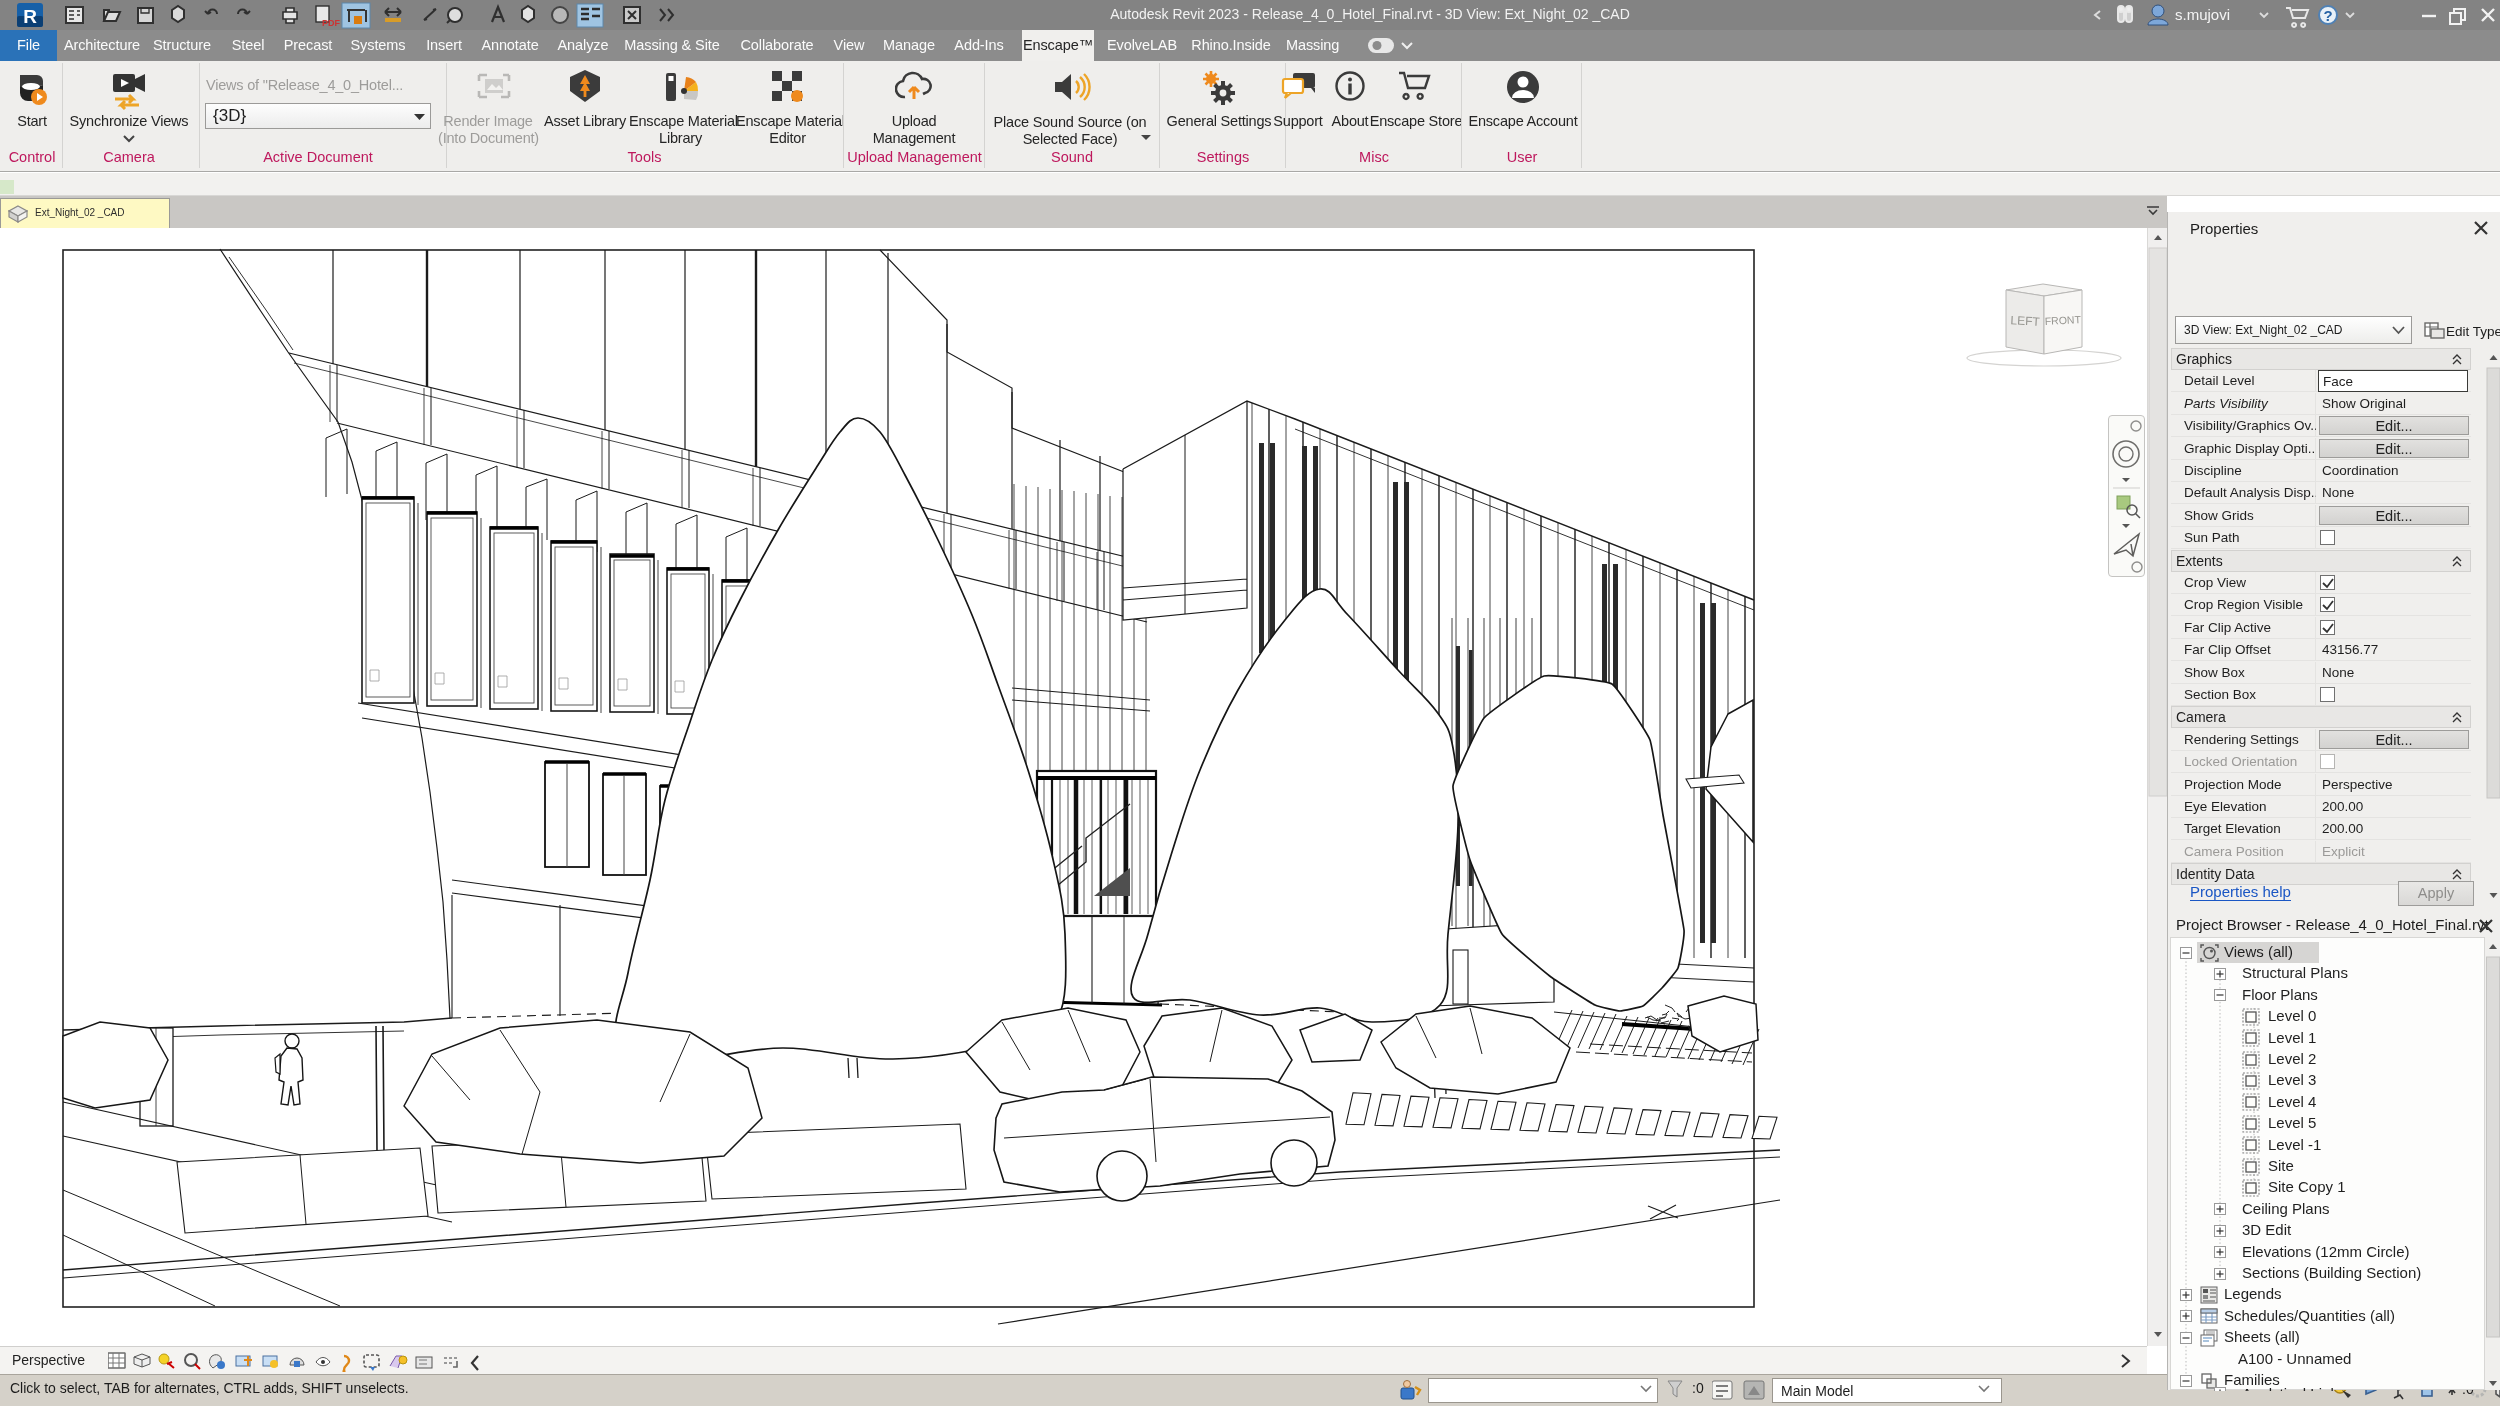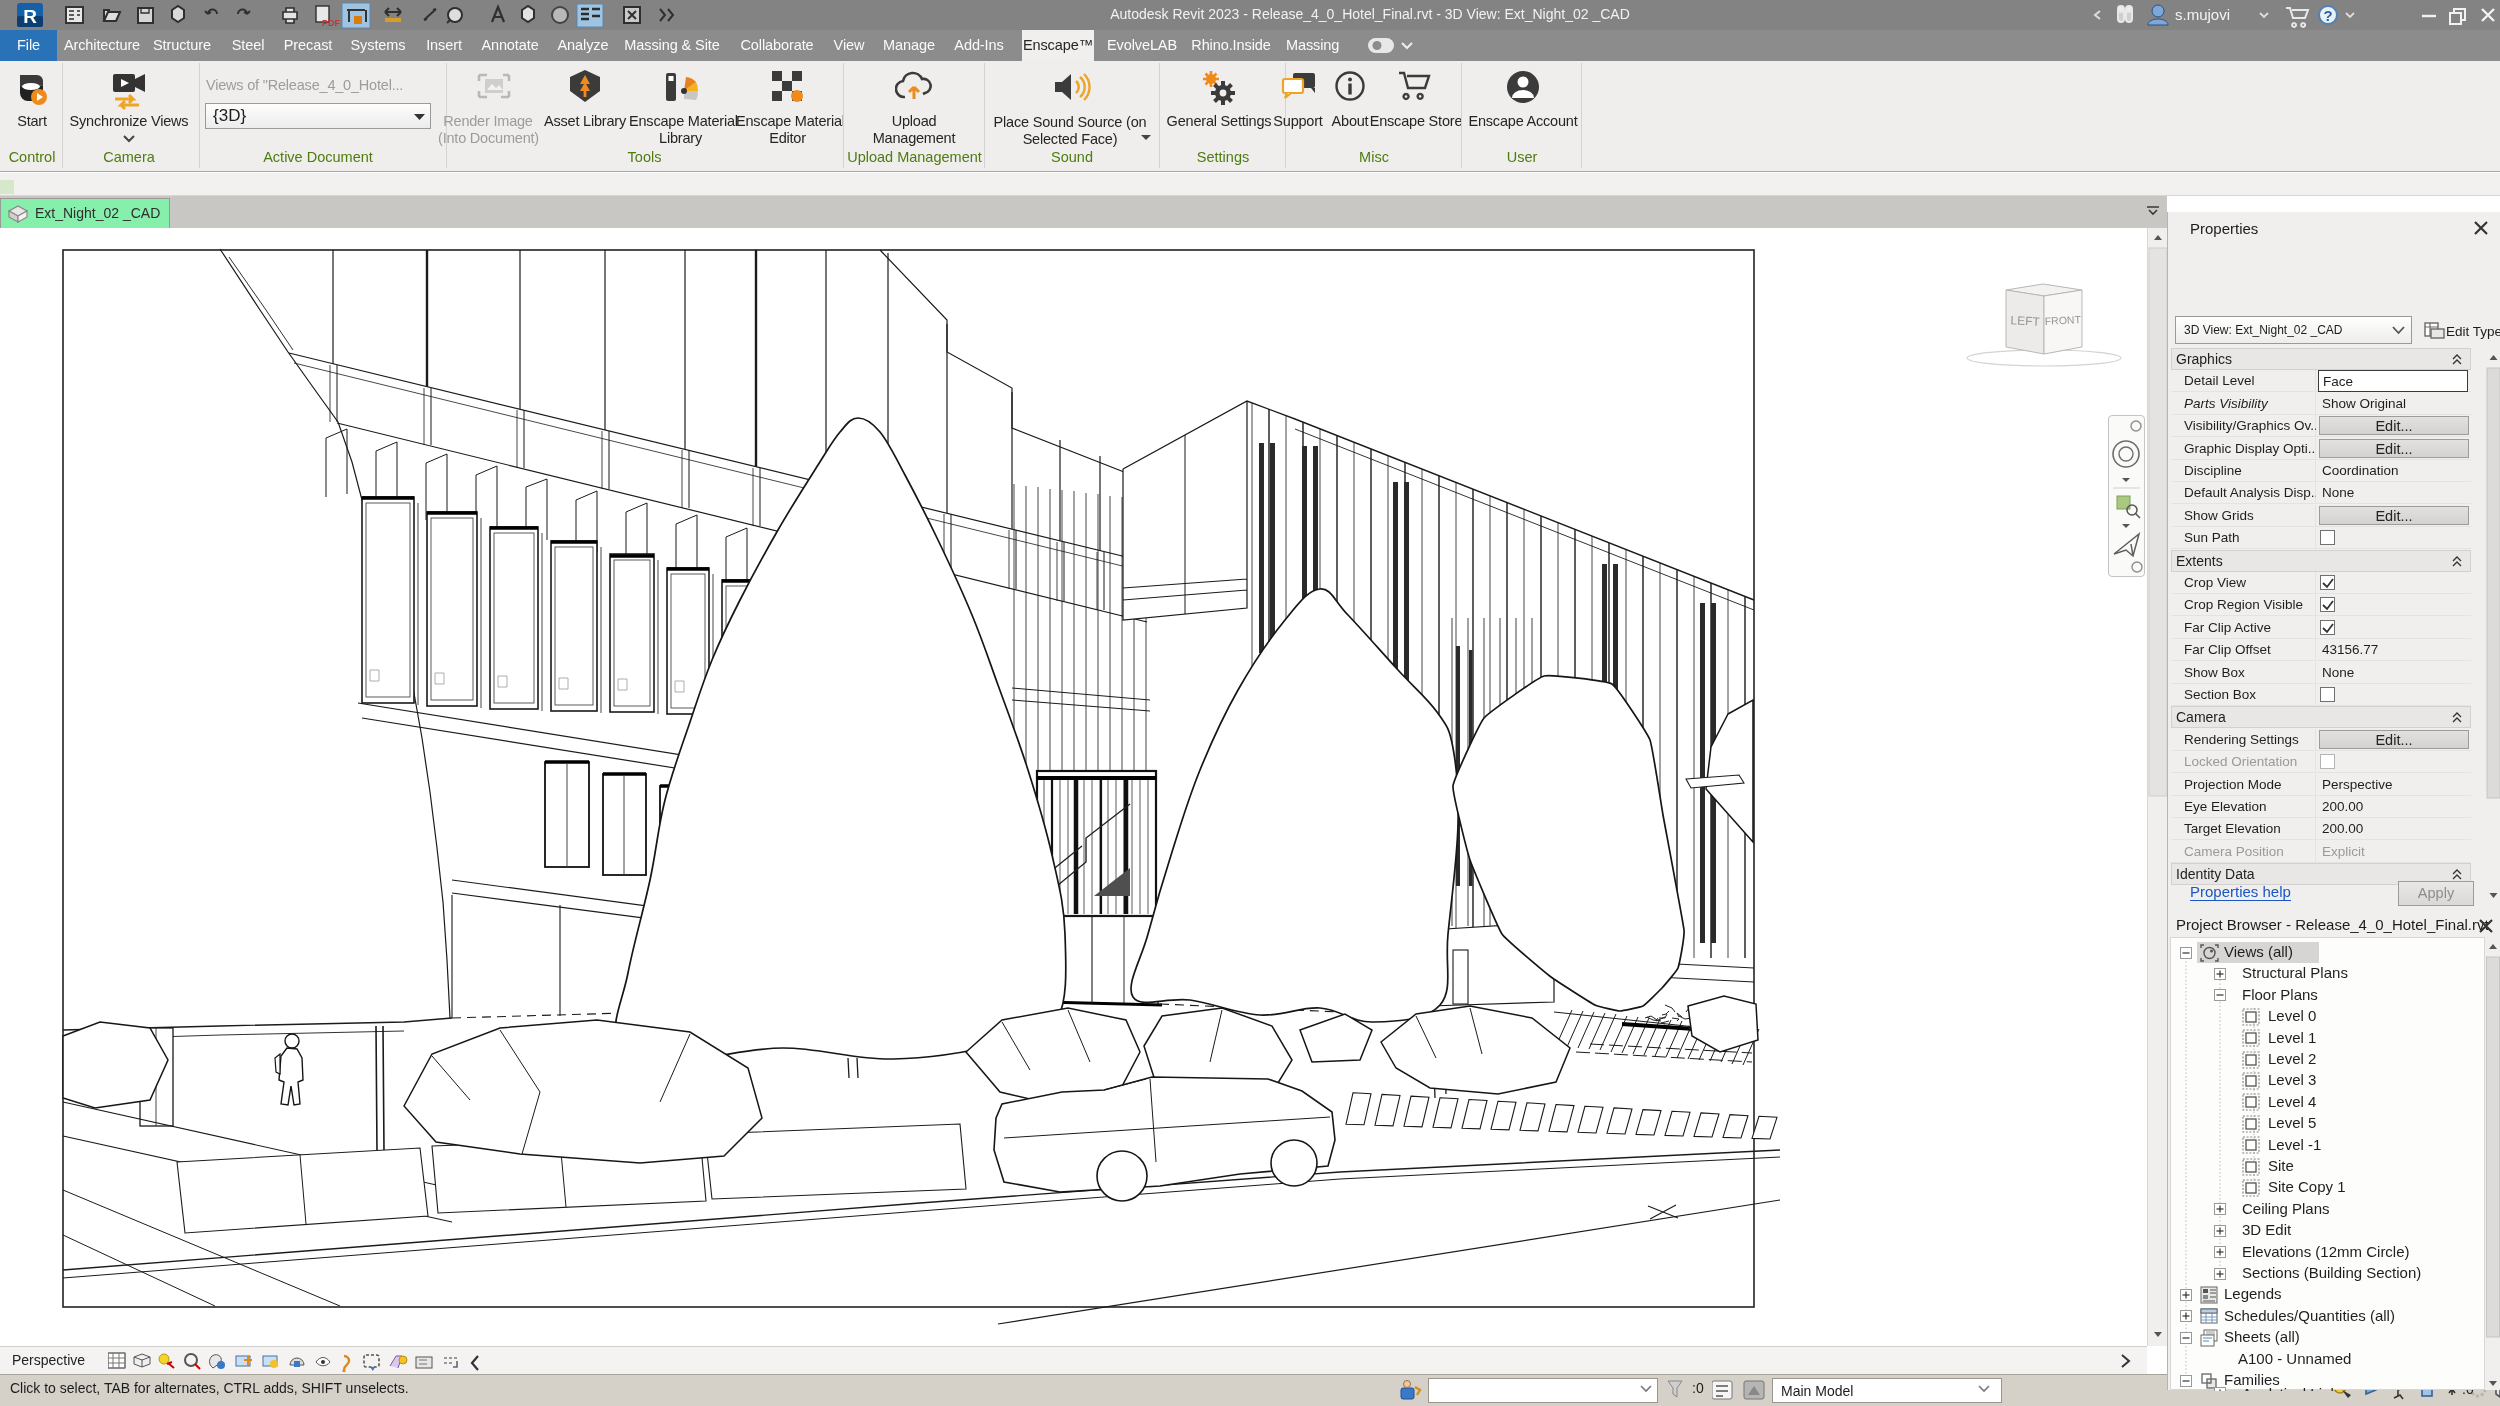--- a/index.html
+++ b/index.html
@@ -2,26 +2,26 @@
 <html><head><meta charset="utf-8">
 <style>
 *{margin:0;padding:0;box-sizing:border-box;}
 html,body{width:2500px;height:1406px;overflow:hidden;font-family:"Liberation Sans",sans-serif;background:#fff;}
 .abs{position:absolute;}
 #titlebar{left:0;top:0;width:2500px;height:30px;background:#838383;}
 #tabsrow{left:0;top:30px;width:2500px;height:31px;background:#8c8c8c;}
 .rtab{position:absolute;top:0;height:31px;line-height:31px;color:#fbfbfb;font-size:14.5px;text-align:center;white-space:nowrap;letter-spacing:-0.1px;}
 #ribbon{left:0;top:61px;width:2500px;height:111px;background:#efeeec;border-bottom:1px solid #a9a8a6;}
 .pdiv{position:absolute;top:2px;height:105px;width:1px;background:#d4d3d1;}
-.plabel{position:absolute;top:86px;height:20px;font-size:14.5px;color:#4d7c0f;text-align:center;line-height:20px;white-space:nowrap;}
+.plabel{position:absolute;top:86px;height:20px;font-size:14.5px;color:#be185d;text-align:center;line-height:20px;white-space:nowrap;}
 .btnlabel{position:absolute;font-size:14.5px;color:#252525;text-align:center;line-height:17px;white-space:nowrap;letter-spacing:-0.2px;}
 .gray{color:#9d9c9a;}
 #optrow{left:0;top:173px;width:2500px;height:23px;background:#f2f1ef;border-bottom:1px solid #d8d7d5;}
 #doctabs{left:0;top:196px;width:2167px;height:32px;background:#c9c7c4;}
-#doctab{position:absolute;left:0;top:2px;width:170px;height:30px;background:#86efac;border:1px solid #9a9997;border-bottom:none;font-size:14px;color:#2e2e2e;line-height:28px;white-space:nowrap;}
+#doctab{position:absolute;left:0;top:2px;width:170px;height:30px;background:#fef9c3;border:1px solid #9a9997;border-bottom:none;font-size:10px;color:#2e2e2e;line-height:28px;white-space:nowrap;}
 #canvas{left:0;top:228px;width:2147px;height:1118px;background:#fff;}
 #vscroll{left:2147px;top:228px;width:20px;height:1118px;background:#f0efee;border-left:1px solid #d9d8d6;}
 #viewbar{left:0;top:1346px;width:2147px;height:28px;background:#f4f3f1;border-top:1px solid #d0cfcd;}
 #statusbar{left:0;top:1374px;width:2500px;height:32px;background:#d5d1c9;border-top:1px solid #a9a59d;font-size:14px;color:#1c1c1c;}
 #rightpanel{left:2167px;top:196px;width:333px;height:1178px;background:#f0efed;border-left:1px solid #b5b4b2;margin-top:16px;}
 .prow{position:absolute;left:7px;width:300px;height:22px;font-size:13.5px;color:#1e1e1e;line-height:22px;white-space:nowrap;overflow:hidden;}
 .phead{position:absolute;left:3px;width:300px;height:22px;background:#e8e7e5;border:1px solid #d2d1cf;font-size:14px;color:#1e1e1e;line-height:20px;padding-left:4px;}
 .pbtn{position:absolute;background:linear-gradient(#e2e1df,#d3d2d0);border:1px solid #9d9c9a;font-size:14.5px;color:#222;text-align:center;}
 .cell{position:absolute;border-bottom:1px solid #e4e3e1;}
 .cb{position:absolute;width:15px;height:15px;background:#fff;border:1px solid #707070;}

